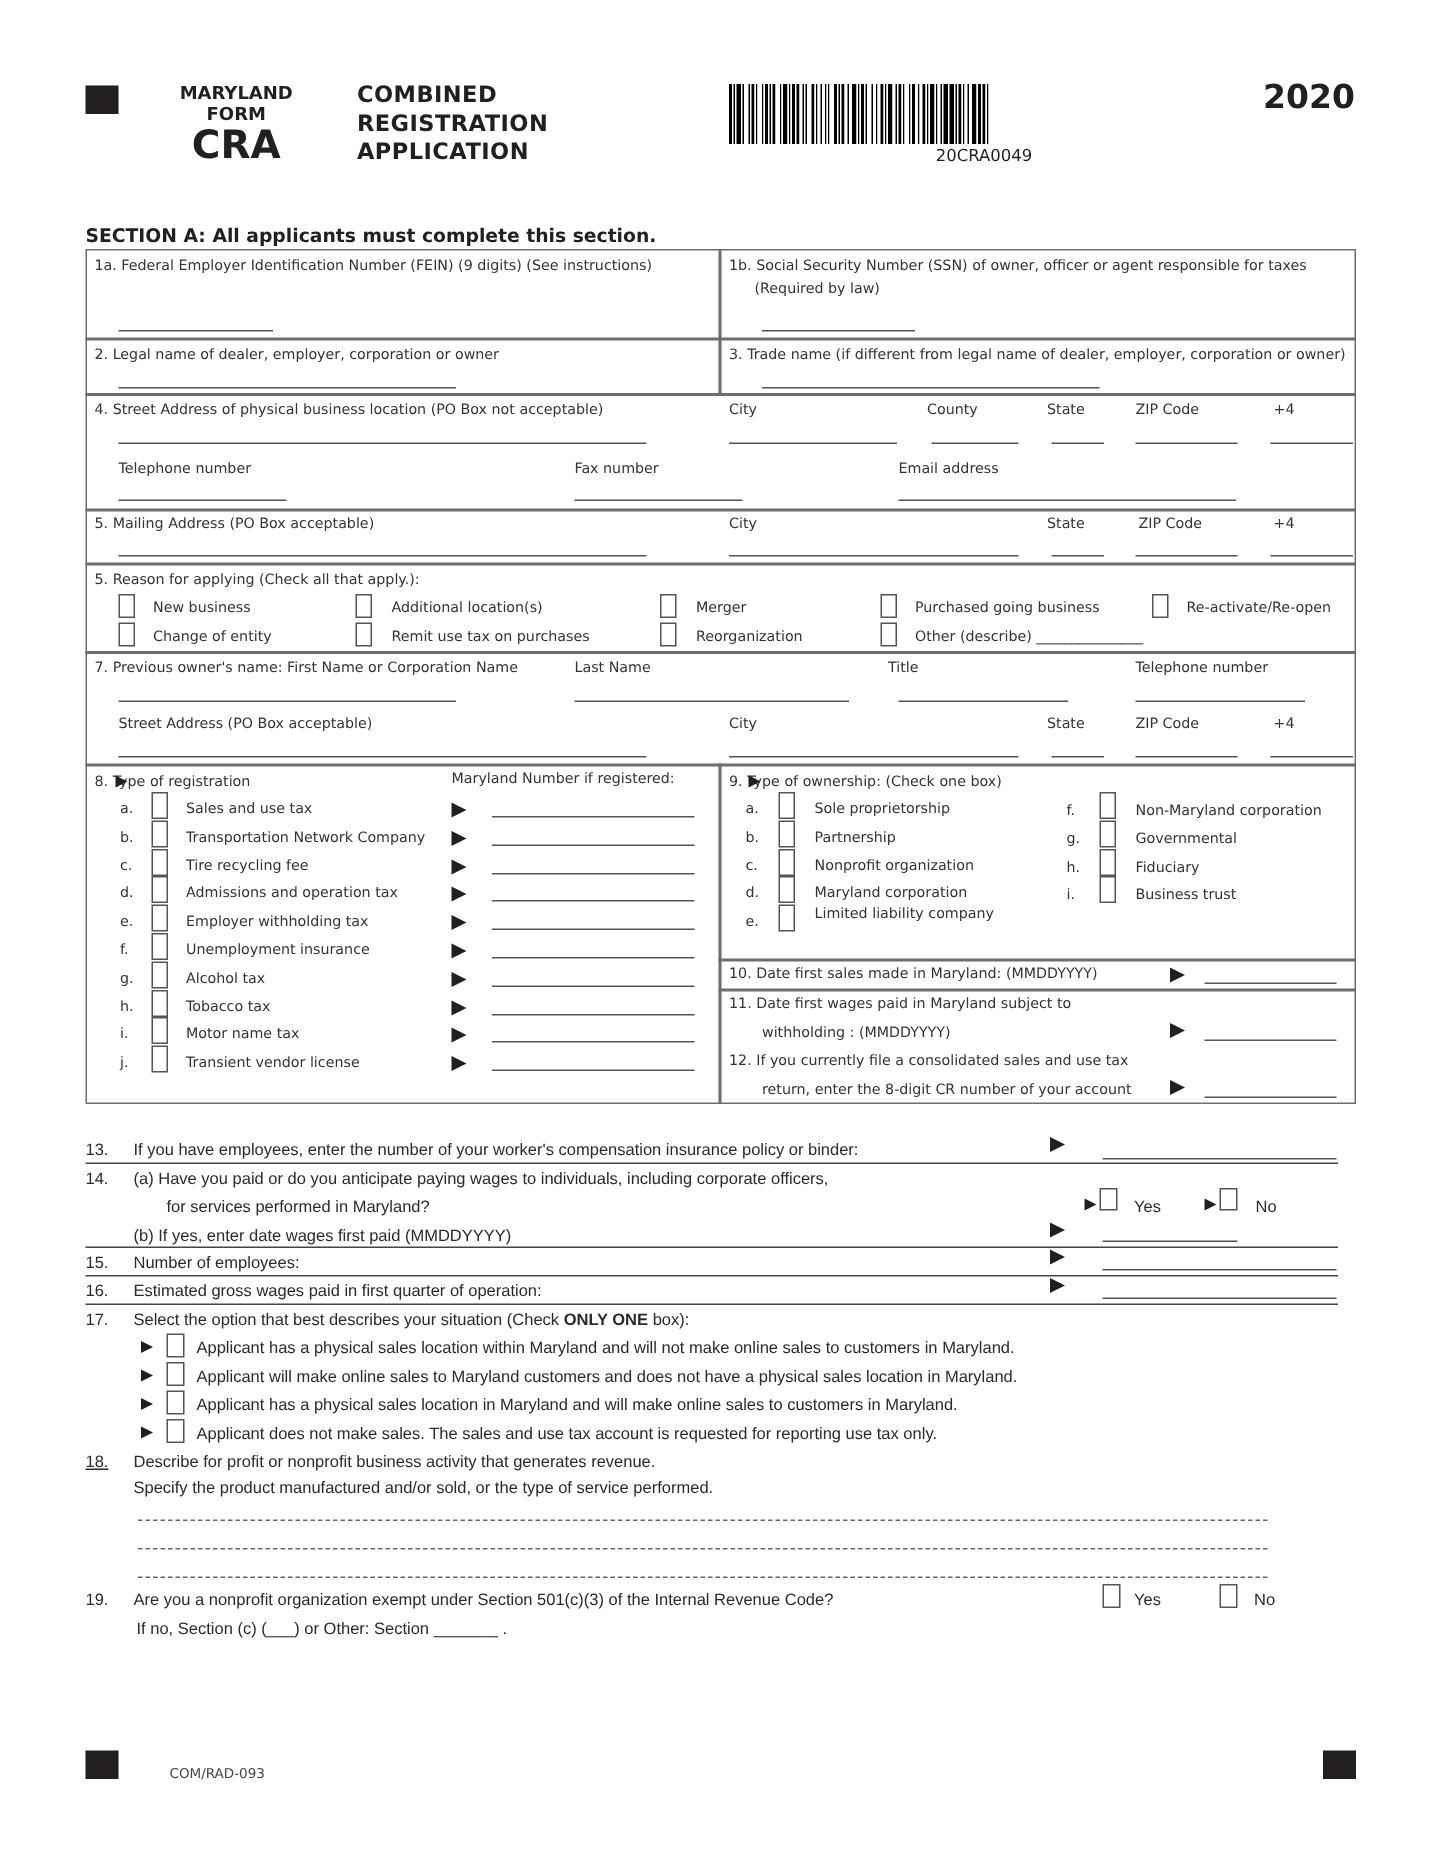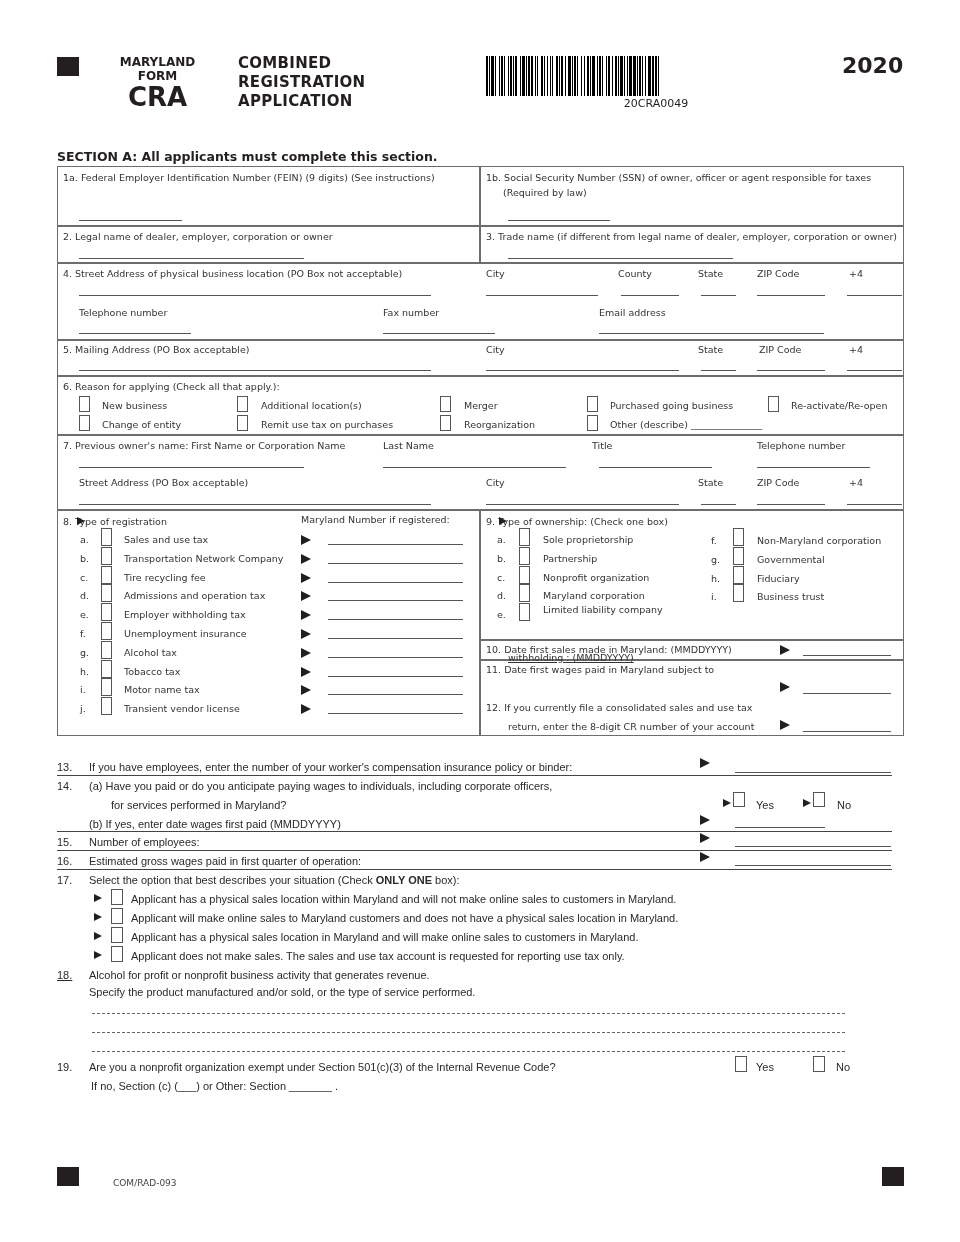--- a/index.html
+++ b/index.html
@@ -212,21 +212,21 @@
 <div class="lbl" style="left:486px;top:344px;">City</div>
 <input class="field" style="left: 486px; top: 370px; width: 193px;">
 <div class="lbl" style="left:698px;top:344px;">State</div>
 <input class="field" style="left: 701px; top: 370px; width: 35px;">
 <div class="lbl" style="left:759px;top:344px;">ZIP Code</div>
 <input class="field" style="left: 757px; top: 370px; width: 68px;">
 <div class="lbl" style="left:849px;top:344px;">+4</div>
 <input class="field" style="left: 847px; top: 370px; width: 55px;">
 <div class="hline" style="left:57px;top:375px;width:847px;"></div>
 
-<div class="lbl" style="left:63px;top:381px;">6. Reason for applying (Check all that apply.):</div>
+<div class="lbl" style="left:63px;top:381px;">5. Reason for applying (Check all that apply.):</div>
 <div class="cb" style="left:79px;top:396px;"></div>
 <div class="lbl" style="left:102px;top:400px;">New business</div>
 <div class="cb" style="left:237px;top:396px;"></div>
 <div class="lbl" style="left:261px;top:400px;">Additional location(s)</div>
 <div class="cb" style="left:440px;top:396px;"></div>
 <div class="lbl" style="left:464px;top:400px;">Merger</div>
 <div class="cb" style="left:587px;top:396px;"></div>
 <div class="lbl" style="left:610px;top:400px;">Purchased going business</div>
 <div class="cb" style="left:768px;top:396px;"></div>
 <div class="lbl" style="left:791px;top:400px;">Re-activate/Re-open</div>
@@ -352,21 +352,21 @@
     <div class="lbl" style="left:757px;top:591.4px;">Business trust</div>
   </div>
 
 <div class="hline" style="left:479px;top:639px;width:425px;"></div>
 <div class="lbl" style="left:486px;top:644px;">10.  Date first sales made in Maryland: (MMDDYYYY)</div>
 <div class="tri" style="left:780px;top:645px;"></div>
 <input class="field" style="left: 803px; top: 655px; width: 88px;">
 <div class="hline" style="left:479px;top:659px;width:425px;"></div>
 
 <div class="lbl" style="left:486px;top:664px;">11.  Date first wages paid in Maryland subject to</div>
-<div class="lbl" style="left:508px;top:652px;text-decoration:underline;">withholding : (MMDDYYYY)</div>
+<div class="lbl" style="left:508px;top:683px;">withholding : (MMDDYYYY)</div>
 <div class="tri" style="left:780px;top:682px;"></div>
 <input class="field" style="left: 803px; top: 693px; width: 88px;">
 
 <div class="lbl" style="left:486px;top:702px;">12.  If you currently file a consolidated sales and use tax</div>
 <div class="lbl" style="left:508px;top:721px;">return, enter the 8-digit CR number of your account</div>
 <div class="tri" style="left:780px;top:720px;"></div>
 <input class="field" style="left: 803px; top: 731px; width: 88px;">
 
 <div class="q" style="left:57px;top:761px;">13.</div>
 <div class="q" style="left:89px;top:761px;">If you have employees, enter the number of your worker's compensation insurance policy or binder:</div>
@@ -412,21 +412,21 @@
     <div class="q" style="left:131px;top:912px;">Applicant will make online sales to Maryland customers and does not have a physical sales location in Maryland.</div>
     <div class="tri tri-s" style="left:94px;top:932px;"></div>
     <div class="cb" style="left:111px;top:927px;width:12px;height:16px;"></div>
     <div class="q" style="left:131px;top:931px;">Applicant has a physical sales location in Maryland and will make online sales to customers in Maryland.</div>
     <div class="tri tri-s" style="left:94px;top:951px;"></div>
     <div class="cb" style="left:111px;top:946px;width:12px;height:16px;"></div>
     <div class="q" style="left:131px;top:950px;">Applicant does not make sales. The sales and use tax account is requested for reporting use tax only.</div>
   </div>
 
 <div class="q" style="left:57px;top:969px;text-decoration:underline;">18.</div>
-<div class="q" style="left:89px;top:969px;">Alcohol for profit or nonprofit business activity that generates revenue.</div>
+<div class="q" style="left:89px;top:969px;">Describe for profit or nonprofit business activity that generates revenue.</div>
 <div class="q" style="left:89px;top:986px;">Specify the product manufactured and/or sold, or the type of service performed.</div>
 <div class="dash" style="left:92px;top:1013px;width:753px;"></div>
 <div class="dash" style="left:92px;top:1032px;width:753px;"></div>
 <div class="dash" style="left:92px;top:1051px;width:753px;"></div>
 
 <div class="q" style="left:57px;top:1061px;">19.</div>
 <div class="q" style="left:89px;top:1061px;">Are you a nonprofit organization exempt under Section 501(c)(3) of the Internal Revenue Code?</div>
 <div class="cb" style="left:735px;top:1056px;width:12px;height:16px;"></div>
 <div class="q" style="left:756px;top:1061px;">Yes</div>
 <div class="cb" style="left:813px;top:1056px;width:12px;height:16px;"></div>

